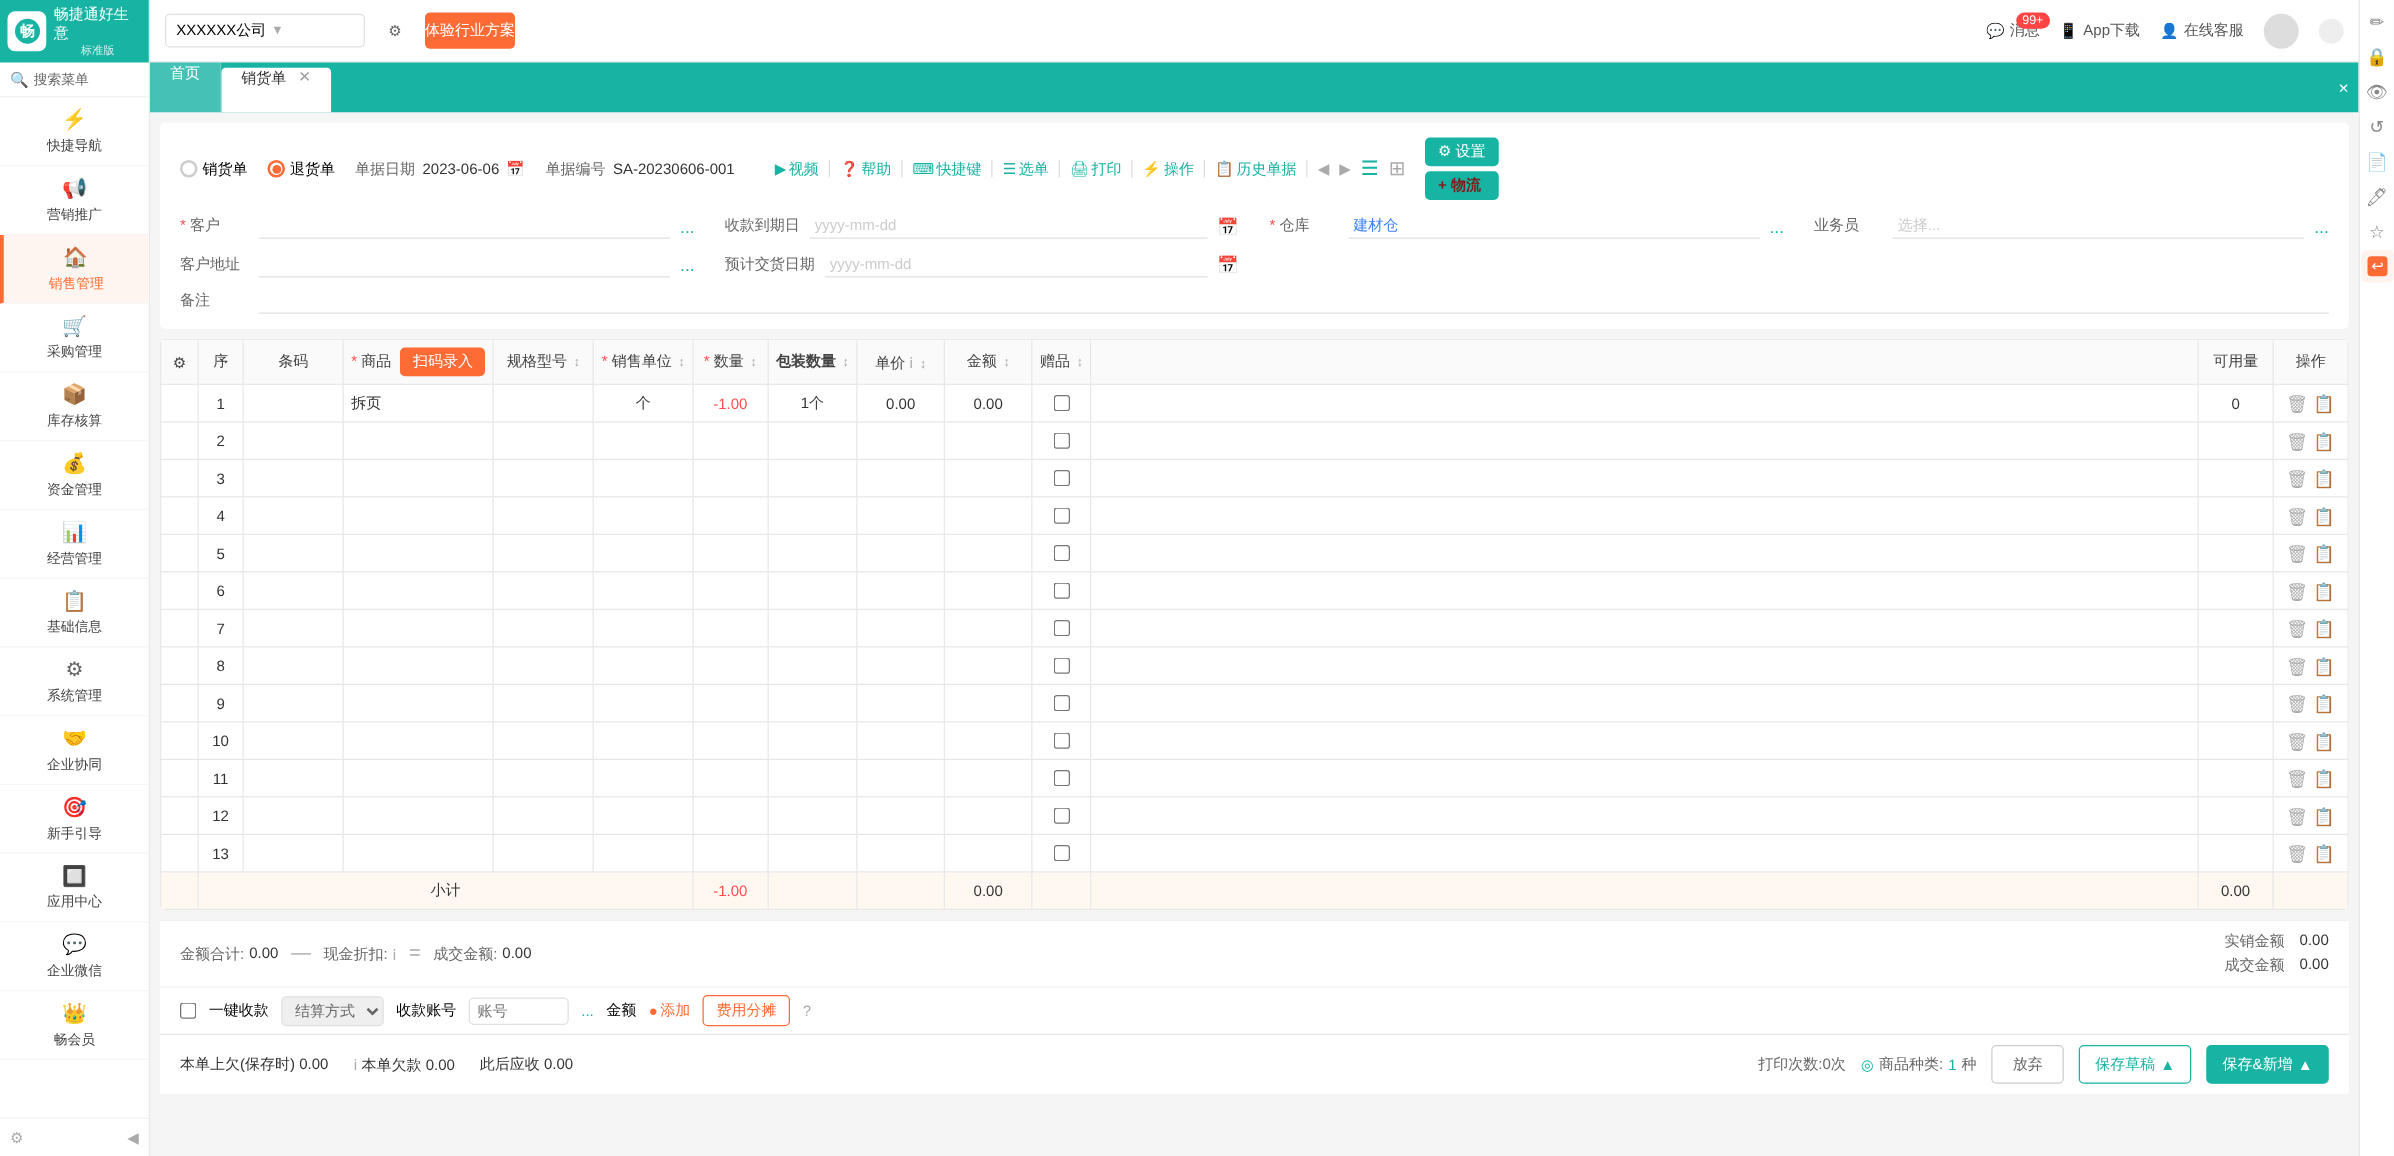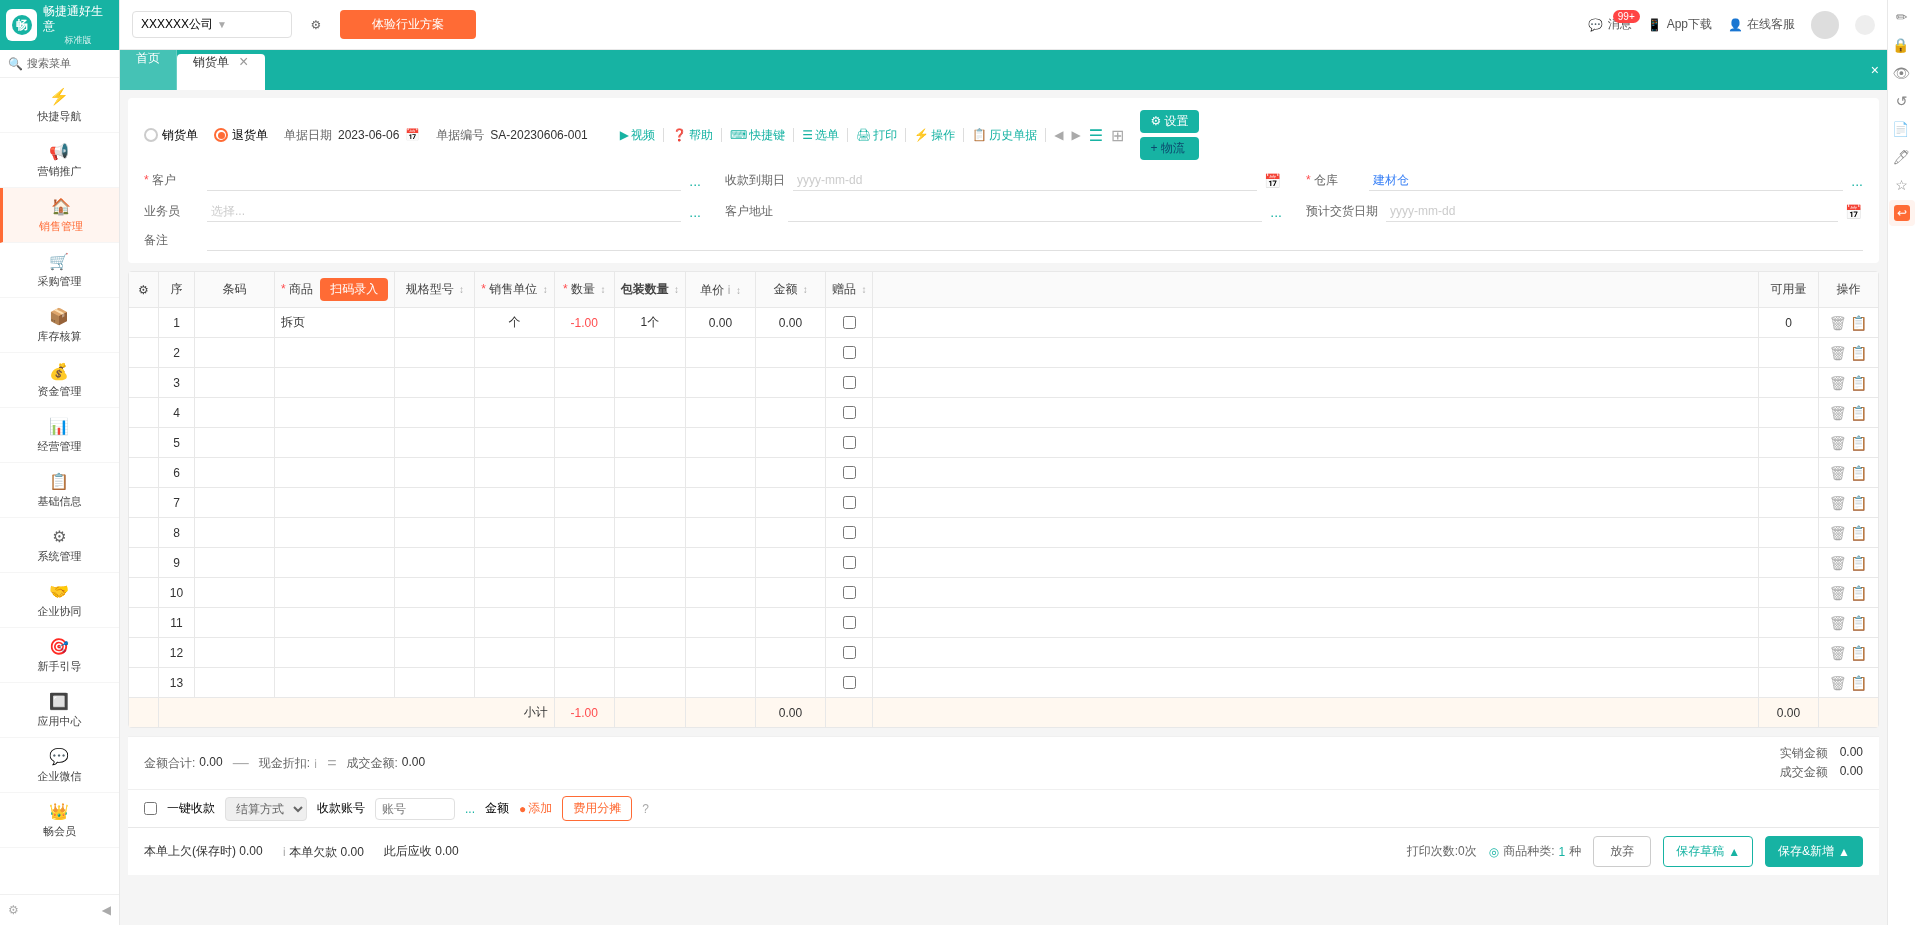--- a/index.html
+++ b/index.html
@@ -21,21 +21,21 @@
     .sidebar-item.active .sidebar-item-label { color: #ff6b35; }
     .sidebar-bottom { margin-top: auto; padding: 8px; display: flex; justify-content: space-between; border-top: 1px solid #f0f0f0; }
 
     
     .main { flex: 1; display: flex; flex-direction: column; height: 925px; overflow: hidden; }
 
     
     .topbar { height: 50px; background: #fff; display: flex; align-items: center; padding: 0 12px; gap: 10px; border-bottom: 1px solid #e8e8e8; }
     .company-select { display: flex; align-items: center; gap: 4px; border: 1px solid #e0e0e0; border-radius: 4px; padding: 4px 8px; min-width: 160px; cursor: pointer; }
     .topbar-gear { width: 28px; height: 28px; display: flex; align-items: center; justify-content: center; cursor: pointer; color: #666; }
-    .trial-btn { background: #ff6b35; color: #fff; border: none; border-radius: 4px; padding: 6px 32px; font-size: 12px; cursor: pointer; }
+    .trial-btn { background: #ff6b35; color: #fff; border: none; border-radius: 4px; padding: 6px 0; font-size: 12px; cursor: pointer; }
     .topbar-right { margin-left: auto; display: flex; align-items: center; gap: 16px; }
     .topbar-msg { display: flex; align-items: center; gap: 4px; cursor: pointer; color: #555; font-size: 12px; position: relative; }
     .badge { background: #ff4444; color: #fff; border-radius: 10px; padding: 1px 5px; font-size: 10px; position: absolute; top: -6px; right: -8px; }
     .topbar-app { display: flex; align-items: center; gap: 4px; cursor: pointer; color: #555; font-size: 12px; }
     .topbar-service { display: flex; align-items: center; gap: 4px; cursor: pointer; color: #555; font-size: 12px; }
     .avatar { width: 28px; height: 28px; border-radius: 50%; background: #ddd; }
 
     
     .tabs-bar { height: 40px; background: #17b3a3; display: flex; align-items: stretch; padding-left: 0; }
     .tab { padding: 0 16px; display: flex; gap: 6px; cursor: pointer; color: rgba(255,255,255,0.8); font-size: 13px; border-right: 1px solid rgba(255,255,255,0.2); }
@@ -121,21 +121,21 @@
     .btn-save-new { background: #17b3a3; border: 1px solid #17b3a3; color: #fff; border-radius: 4px; padding: 6px 12px; cursor: pointer; font-size: 12px; display: flex; align-items: center; gap: 4px; }
 
     
     .right-panel { width: 28px; background: #fff; display: flex; flex-direction: column; align-items: center; padding: 4px 0; gap: 2px; border-left: 1px solid #e8e8e8; }
     .right-panel-icon { width: 26px; height: 26px; display: flex; align-items: center; justify-content: center; cursor: pointer; color: #888; border-radius: 4px; font-size: 14px; }
     .right-panel-icon.orange { color: #ff6b35; background: #fff3ee; }
 
     
     .form-top-actions { display: flex; flex-direction: column; gap: 4px; }
     .btn-set { background: #17b3a3; color: #fff; border: none; border-radius: 4px; padding: 3px 10px; cursor: pointer; font-size: 12px; display: flex; align-items: center; gap: 3px; }
-    .btn-log { background: #17b3a3; color: #0c4a6e; border: none; border-radius: 4px; padding: 3px 10px; cursor: pointer; font-size: 12px; display: flex; align-items: center; gap: 3px; }
+    .btn-log { background: #17b3a3; color: #7f1d1d; border: none; border-radius: 4px; padding: 3px 10px; cursor: pointer; font-size: 12px; display: flex; align-items: center; gap: 3px; font-weight: bold; }
 
     .th-required::before { content: '* '; color: #ff4d4f; }
     .th-sort { color: #aaa; cursor: pointer; margin-left: 2px; font-size: 10px; }
 
     .close-icon-btn { cursor: pointer; color: #999; font-size: 16px; line-height: 1; }
     .tab-close-x { margin-left: 4px; }
   </style>
 </head>
 <body>
 
@@ -328,21 +328,21 @@
           <span style="color:#17b3a3;cursor:pointer;font-size:16px;">☰</span>
           <span style="color:#aaa;cursor:pointer;font-size:16px;">⊞</span>
         </div>
 
         <div class="form-top-actions">
           <button class="btn-set">⚙ 设置</button>
           <button class="btn-log">+ 物流</button>
         </div>
       </div>
 
-      <div style="display:grid;grid-template-columns:1fr 1fr 1fr;gap:10px 24px;margin-bottom:8px;">
+      <div style="display:grid;grid-template-columns:1fr 1fr 1fr 1fr;gap:10px 24px;margin-bottom:8px;">
 
         <div class="field-row">
           <span class="field-label required">客户</span>
           <input class="field-input" placeholder="" style="flex: 1 1 0%; border-top: none; border-right: none; border-left: none; border-image: initial; border-bottom: 1px solid rgb(224, 224, 224); padding: 3px 4px; outline: none;">
           <span class="field-ellipsis">...</span>
         </div>
         <div class="field-row">
           <span class="field-label">收款到期日</span>
           <input class="field-input" placeholder="yyyy-mm-dd" style="flex: 1 1 0%; border-top: none; border-right: none; border-left: none; border-image: initial; border-bottom: 1px solid rgb(224, 224, 224); padding: 3px 4px; outline: none;">
           <span class="field-calendar">📅</span>
@@ -722,21 +722,21 @@
                 <div class="op-icons">
                   <span class="op-icon">🗑</span>
                   <span class="op-icon">📋</span>
                 </div>
               </td>
     </tr>
           </tbody>
         <tfoot>
           <tr class="subtotal-row">
             <td></td>
-            <td colspan="5" style="text-align:right;font-family:Liberation Serif, serif;">小计</td>
+            <td colspan="5" style="text-align:center;font-family:Liberation Serif, serif;">小计</td>
             <td class="text-red">-1.00</td>
             <td></td>
             <td></td>
             <td>0.00</td>
             <td></td>
             <td></td>
             <td>0.00</td>
             <td></td>
           </tr>
         </tfoot>

